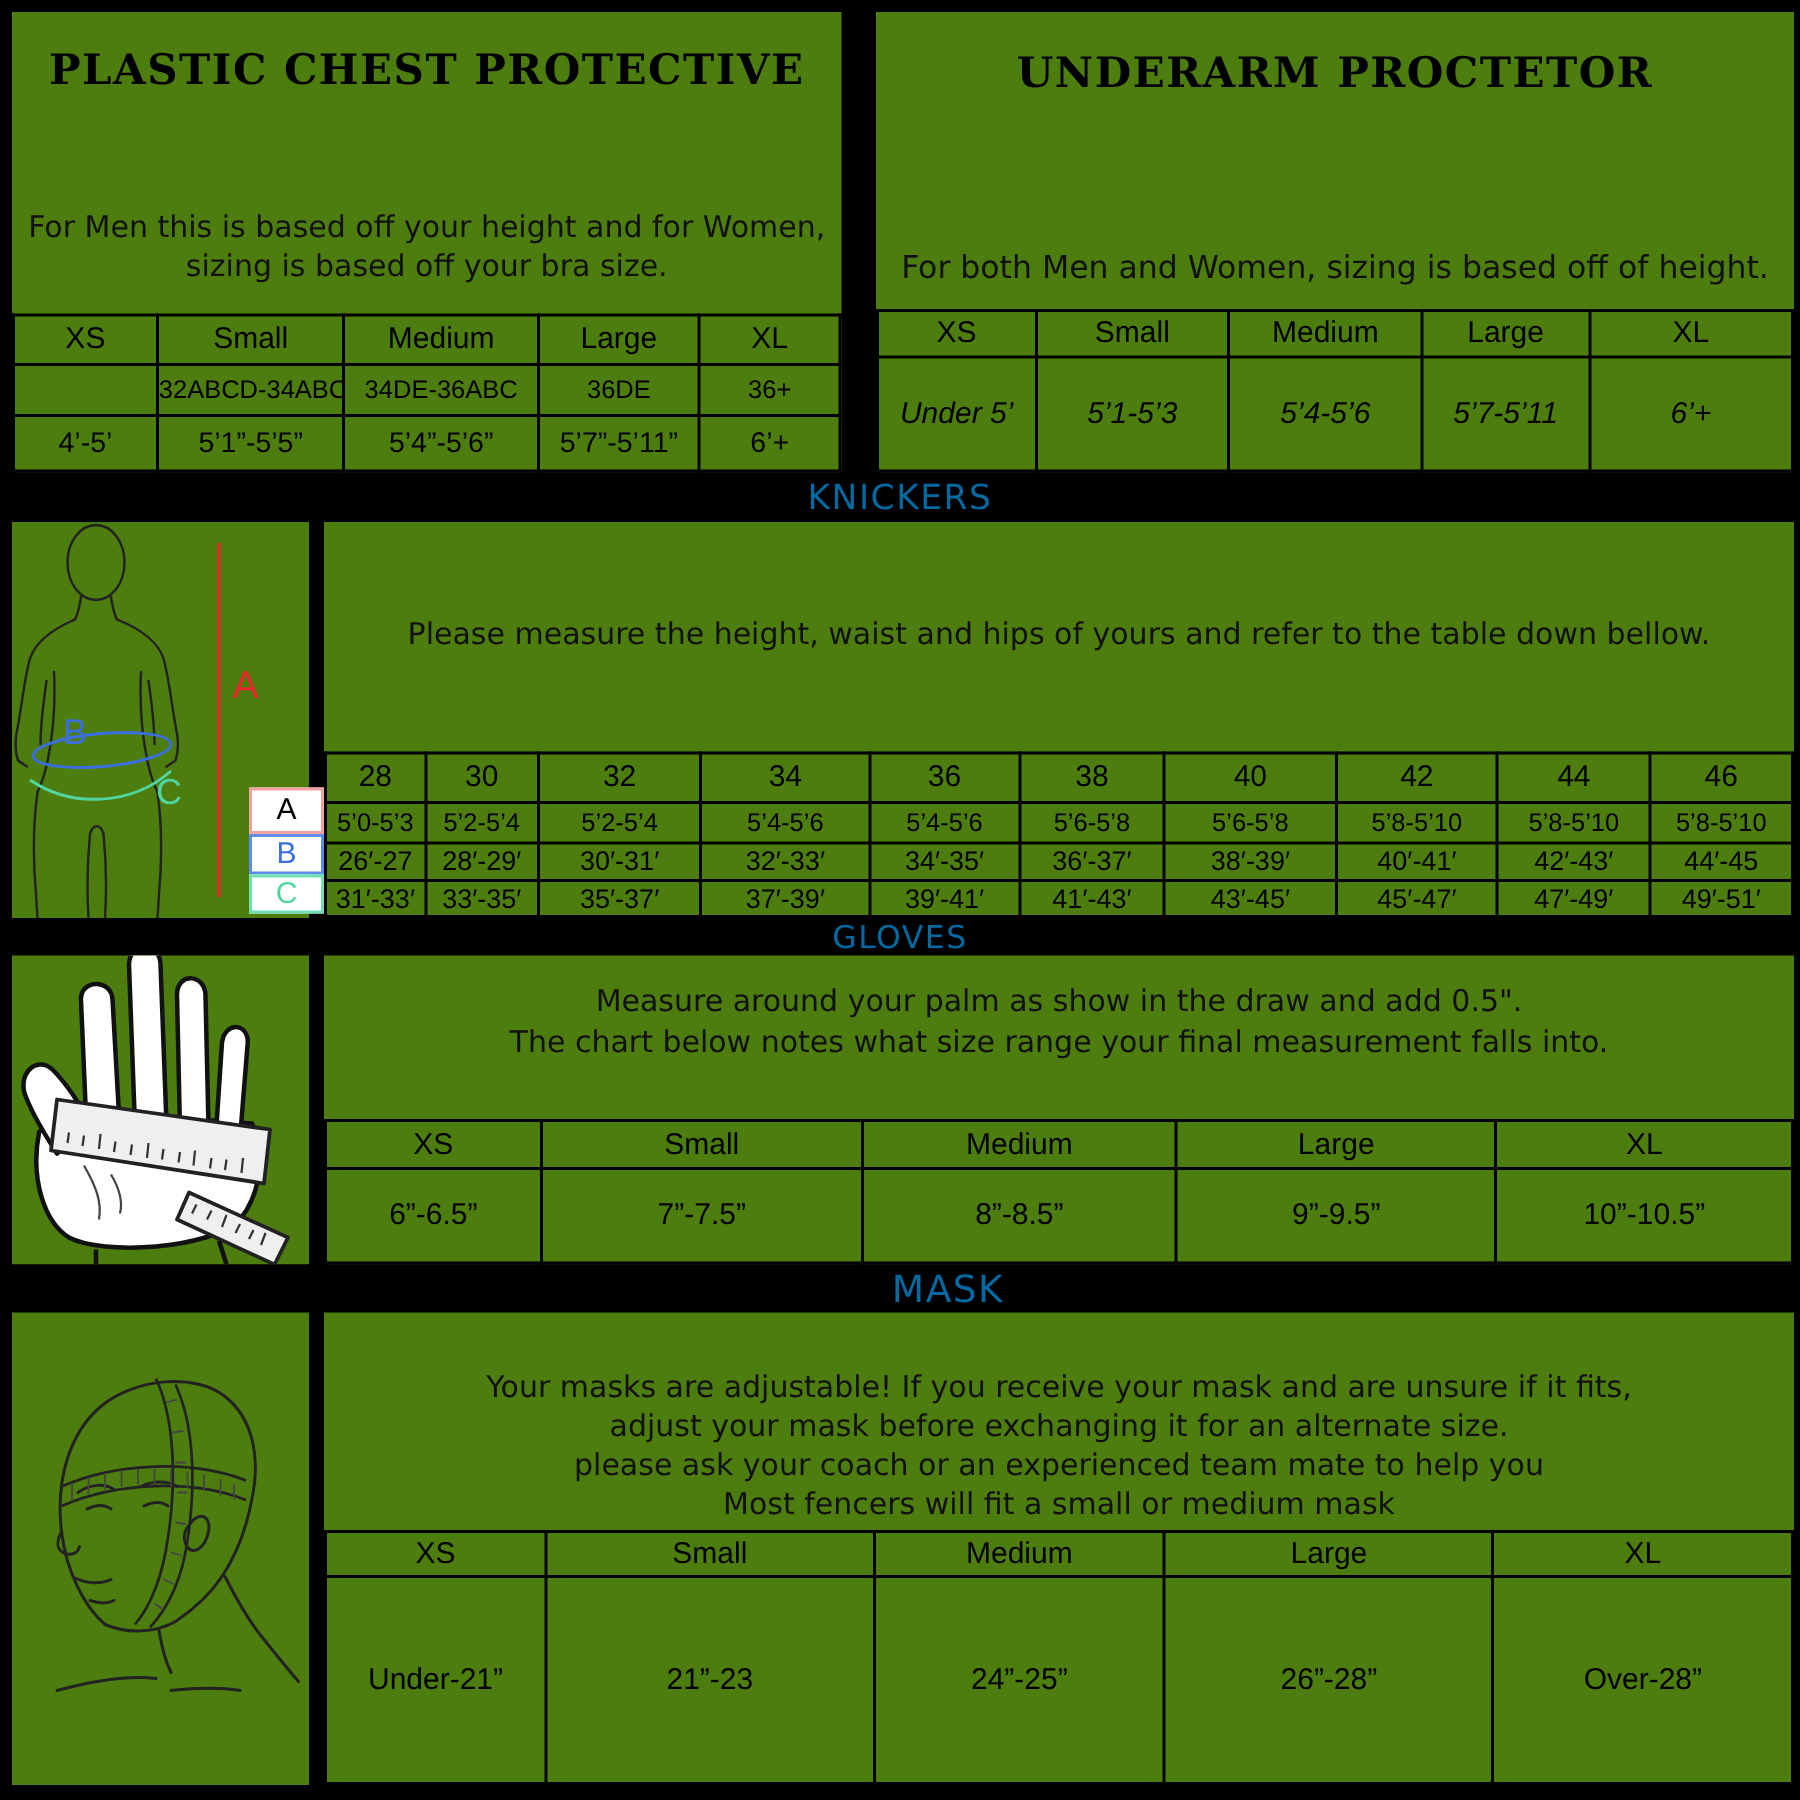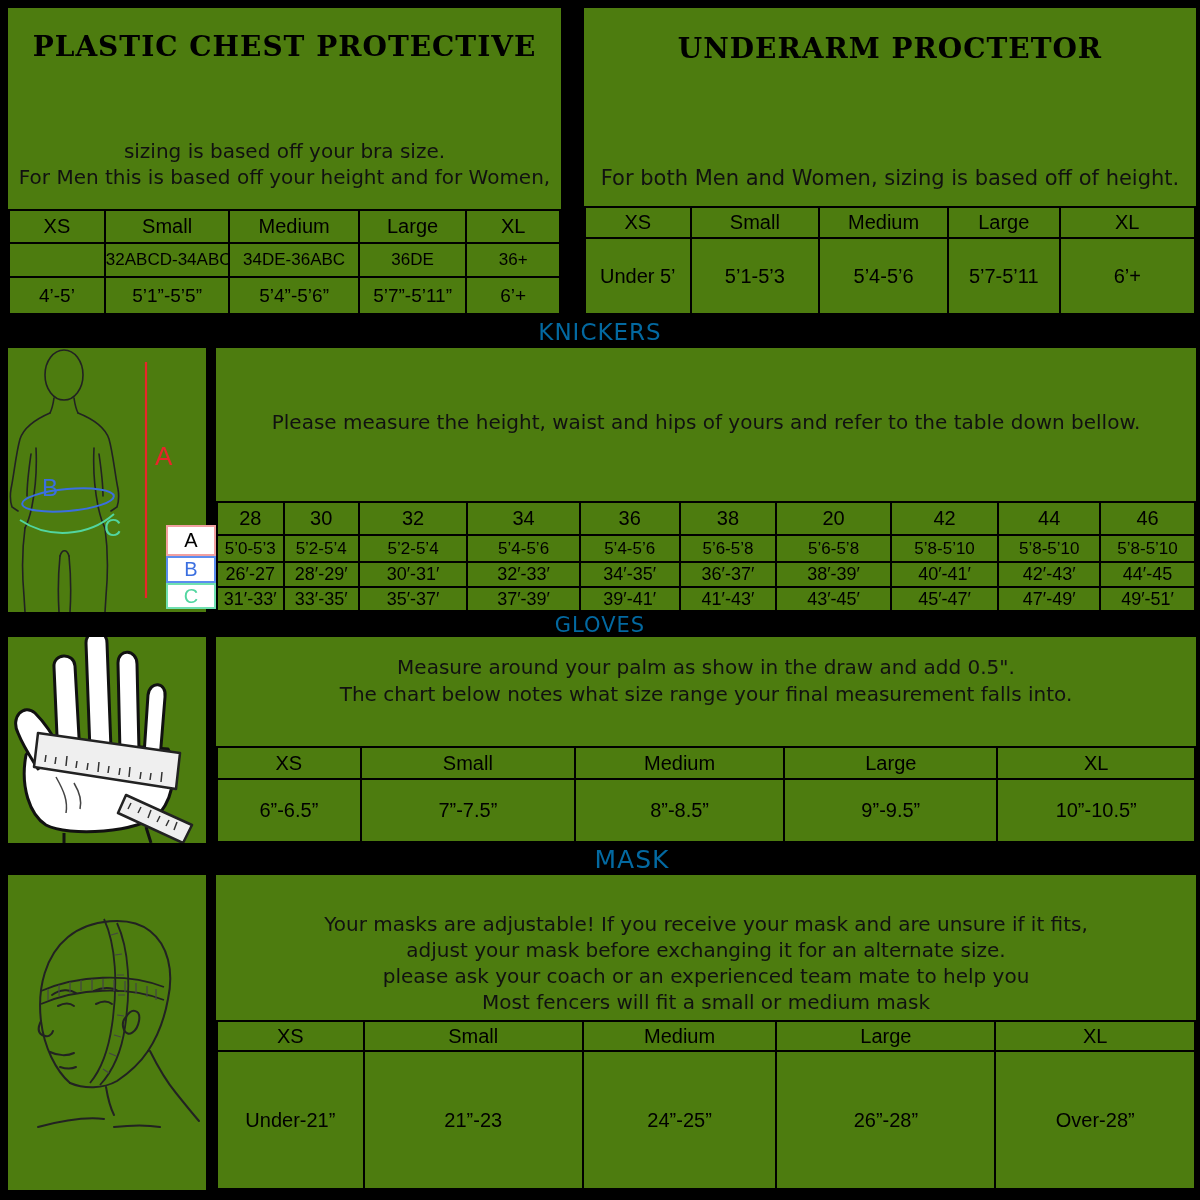--- a/index.html
+++ b/index.html
@@ -10,21 +10,21 @@
   .title{position:absolute;left:0;right:0;text-align:center;font-family:"DejaVu Serif",serif;font-weight:800;font-size:28px;letter-spacing:1px;}
   .desc{position:absolute;left:0;right:0;text-align:center;font-family:"DejaVu Sans",sans-serif;color:#111;}
   table{position:absolute;left:0;right:0;bottom:0;width:100%;border-collapse:collapse;table-layout:fixed;}
   td{border:2px solid #000;text-align:center;vertical-align:middle;padding:0;overflow:hidden;white-space:nowrap;}
   
   #t-chest tr.r-head td{height:31px;font-size:20px;}
   #t-chest tr.r-bra td{height:32px;font-size:17px;}
   #t-chest tr.r-hgt td{height:35px;font-size:19px;}
   
   #t-under tr.r-head td{height:29px;font-size:20px;}
-  #t-under tr.r-val td{height:74px;font-size:20px;}
+  #t-under tr.r-val td{height:74px;font-size:20px;font-style:italic;}
   
   #t-knick tr.r-head td{height:31px;font-size:20px;}
   #t-knick tr.r-a td{height:25px;font-size:17px;}
   #t-knick tr.r-b td{height:23px;font-size:18px;}
   #t-knick tr.r-c td{height:22px;font-size:18px;}
   
   #t-glove tr.r-head td{height:30px;font-size:20px;}
   #t-glove tr.r-val td{height:61px;font-size:20px;}
   #t-mask tr.r-head td{height:28px;font-size:20px;}
   #t-mask tr.r-val td{height:136px;font-size:20px;}
@@ -36,22 +36,22 @@
   svg{display:block;}
 </style>
 </head>
 <body>
 
 <div id="page">
 
   <section class="panel" style="left:8px;top:8px;width:553px;height:307px;">
     <div class="title" style="top:22px;">PLASTIC CHEST PROTECTIVE</div>
     <div class="desc" style="top:130px;font-size:20px;line-height:26px;">
+      <div>For Men this is based off your height and for Women,</div>
       <div>sizing is based off your bra size.</div>
-      <div>For Men this is based off your height and for Women,</div>
     </div>
     <table id="t-chest">
       <colgroup>
           <col style="width:17.4%">
           <col style="width:22.6%">
           <col style="width:23.5%">
           <col style="width:19.5%">
           <col style="width:17%">
         </colgroup>
       <tbody>
@@ -155,21 +155,21 @@
           <col style="width:9.7%">
         </colgroup>
       <tbody>
           <tr class="r-head">
         <td>28</td>
         <td>30</td>
         <td>32</td>
         <td>34</td>
         <td>36</td>
         <td>38</td>
-        <td>20</td>
+        <td>40</td>
         <td>42</td>
         <td>44</td>
         <td>46</td>
       </tr>
       <tr class="r-a">
         <td>5’0-5’3</td>
         <td>5’2-5’4</td>
         <td>5’2-5’4</td>
         <td>5’4-5’6</td>
         <td>5’4-5’6</td>

